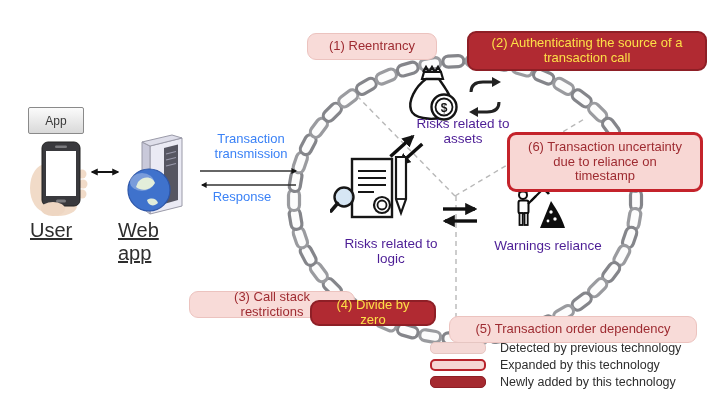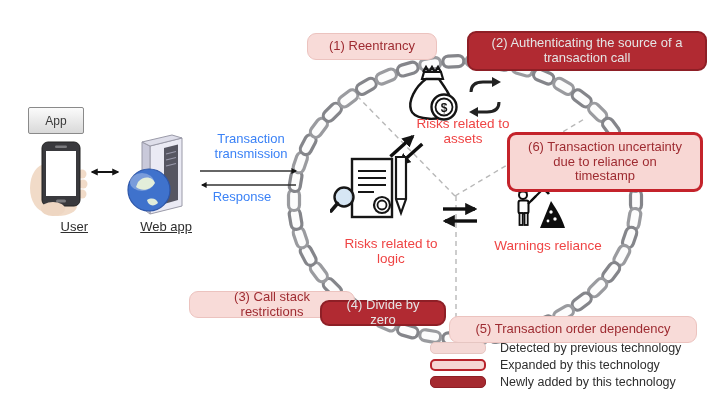--- a/index.html
+++ b/index.html
@@ -6,26 +6,26 @@
   #canvas{position:relative;width:726px;height:410px;background:#ffffff;overflow:hidden;
           font-family:"Liberation Sans",sans-serif;}
   #overlay{position:absolute;left:0;top:0;z-index:0;}
   .abs{position:absolute;}
   .icon-wrap{position:absolute;z-index:2;}
   
   .risk-box{position:absolute;z-index:3;display:flex;align-items:center;justify-content:center;
             text-align:center;border-radius:9px;font-size:13px;line-height:1.15;padding:1px 16px;
             box-sizing:border-box;font-weight:400;}
   .pink{background:#f8dbd8;border:1px solid #ecc3bf;color:#9e2b31;}
-  .dark-red{background:#b12a32;border:2px solid #8e1f26;color:#e5e5e5;}
+  .dark-red{background:#b12a32;border:2px solid #8e1f26;color:#fde047;}
   .pink-outlined{background:#f8d7d4;border:3px solid #c4232b;color:#9e2b31;}
   
-  .sector-label{position:absolute;z-index:2;text-align:center;font-size:13.5px;color:#ef4444;line-height:1.13;}
+  .sector-label{position:absolute;z-index:2;text-align:center;font-size:13.5px;color:#4c1d95;line-height:1.13;}
   .arrow-label{position:absolute;z-index:2;font-size:13px;color:#3b82f6;text-align:center;line-height:1.15;}
-  .entity-label{position:absolute;z-index:2;font-size:13px;color:#2e2e2e;text-align:right;text-decoration:underline;}
+  .entity-label{position:absolute;z-index:2;font-size:20px;color:#2e2e2e;text-align:left;text-decoration:underline;}
   #app-box{position:absolute;z-index:2;display:flex;align-items:center;justify-content:center;
            background:linear-gradient(#fbfbfb,#d9d9d9);border:1px solid #8a8a8a;border-radius:2px;
            font-size:12px;color:#3a3a3a;}
   
   .legend-row{position:absolute;z-index:3;display:flex;align-items:center;gap:14px;height:15px;}
   .swatch{width:56px;height:12px;border-radius:5px;box-sizing:border-box;flex:0 0 auto;}
   .lg-pink{background:#f4d9d6;border:1px solid #e6c6c2;}
   .lg-outlined{background:#f6d6d3;border:2.5px solid #b8232b;}
   .lg-dark{background:#a52a30;border:1px solid #8e1f26;}
   .legend-label{font-size:12.5px;color:#2e2e2e;white-space:nowrap;}
@@ -215,21 +215,21 @@
       <circle cx="38" cy="35" r="1.4" fill="#ffffff"></circle>
     </svg>
   </div>
   <div class="sector-label" style="left:482px;top:238px;width:132px;">
     <span style="display:block">Warnings reliance</span>
   </div>
 
   <div class="risk-box pink" style="left:307px;top:33px;width:130px;height:27px;">(1) Reentrancy</div>
   <div class="risk-box dark-red" style="left:467px;top:31px;width:240px;height:40px;">(2) Authenticating the source of a transaction call</div>
   <div class="risk-box pink" style="left:189px;top:258px;width:166px;height:27px;margin-top:33px;">(3) Call stack restrictions</div>
-  <div class="risk-box dark-red" style="left:320px;top:300px;width:126px;height:26px;border-radius:9px;">(4) Divide by zero</div>
+  <div class="risk-box dark-red" style="left:310px;top:300px;width:126px;height:26px;border-radius:9px;">(4) Divide by zero</div>
   <div class="risk-box pink" style="left:449px;top:276px;width:248px;height:27px;margin-top:40px;">(5) Transaction order dependency</div>
   <div class="risk-box pink-outlined" style="left:507px;top:132px;width:196px;height:60px;">(6) Transaction uncertainty due to reliance on timestamp</div>
 
   <div class="legend-row" style="left:430px;top:340px;">
     <span class="swatch lg-pink"></span>
     <span class="legend-label">Detected by previous technology</span>
   </div>
   <div class="legend-row" style="left:430px;top:374px;">
     <span class="swatch lg-dark"></span>
     <span class="legend-label">Newly added by this technology</span>

